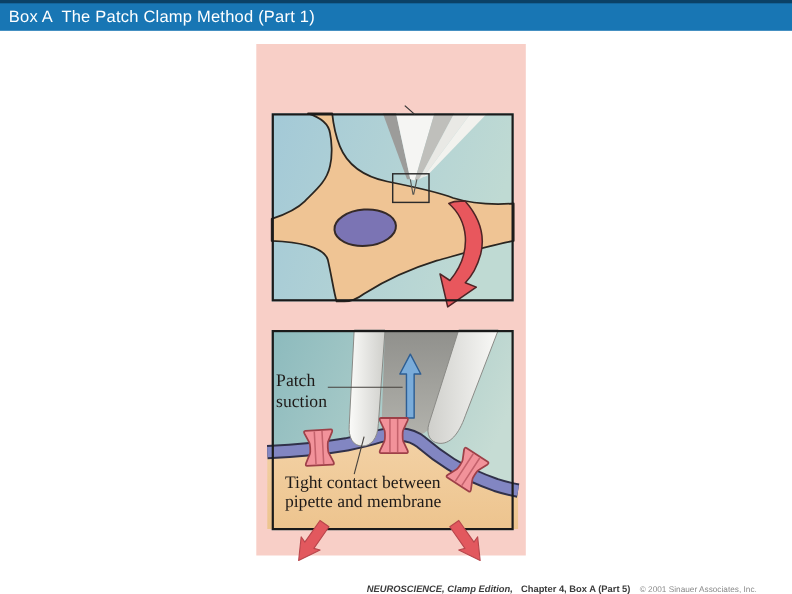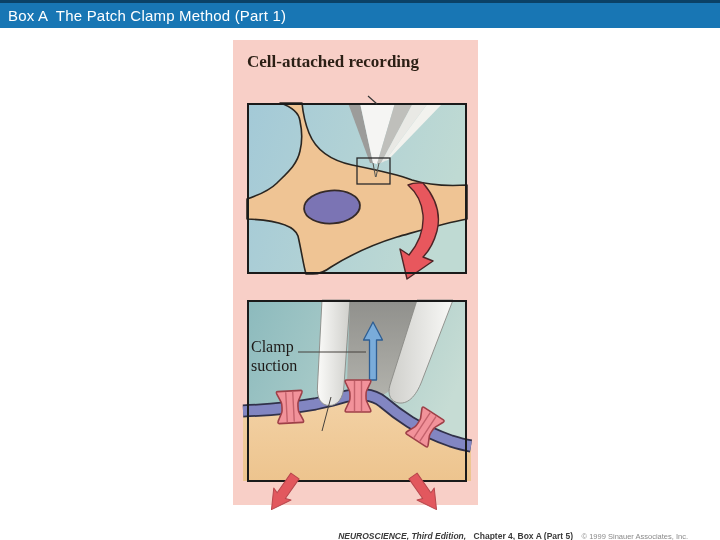--- a/index.html
+++ b/index.html
@@ -35,21 +35,20 @@
 <body>
 
 <div class="slide">
 
   <div class="titlebar">
     <div class="strip"></div>
     <div class="bar-text">Box A  The Patch Clamp Method (Part 1)</div>
   </div>
 
   <div class="figure-panel">
-    <div class="fig-heading">Cell-attached recording</div>
 
     <div class="panel-top">
       <svg width="220" height="171" viewBox="0 0 220 171">
         <defs>
           <linearGradient id="bgTop" x1="0" y1="0" x2="1" y2="0.25">
             <stop offset="0" stop-color="#A3C9D7"></stop>
               <stop offset="1" stop-color="#BFDAD3"></stop>
           </linearGradient>
         </defs>
         <rect x="0" y="0" width="220" height="171" fill="url(#bgTop)"></rect>
@@ -140,33 +139,34 @@
 
         <g transform="translate(111,96)">
           <path d="M -11.5 -16 Q -13.5 -16 -12.5 -13.5 L -8.5 -5 Q -8 -4 -8 0 Q -8 4 -8.5 5 L -12.5 13.5 Q -13.5 16 -11.5 16 L 11.5 16 Q 13.5 16 12.5 13.5 L 8.5 5 Q 8 4 8 0 Q 8 -4 8.5 -5 L 12.5 -13.5 Q 13.5 -16 11.5 -16 Z" fill="#F2929A" stroke="#9E4048" stroke-width="1.6"></path>
           <path d="M -3.5 -15 L -3.5 15 M 3.5 -15 L 3.5 15" stroke="#C4626C" stroke-width="1.4" fill="none"></path>
         </g>
 
         <line x1="51" y1="52" x2="119" y2="52" stroke="#44403C" stroke-width="1"></line>
         <line x1="75" y1="131" x2="84" y2="97" stroke="#44403C" stroke-width="1"></line>
         <rect x="1" y="1" width="218" height="180" fill="none" stroke="#1A1A1A" stroke-width="2"></rect>
       </svg>
-      <div class="lbl lbl-mild">Clamp suction</div>
+      <div class="lbl lbl-mild">Patch suction</div>
+      <div class="lbl lbl-tight">Tight contact between pipette and membrane</div>
     </div>
   </div>
 
   <svg class="overlay" width="720" height="540" viewBox="0 0 720 540">
     <line x1="368" y1="96" x2="377" y2="104" stroke="#333" stroke-width="1.1"></line>
     <g transform="translate(295,476) rotate(35)">
       <path d="M -5 0 L 5 0 L 5 24 L 10.5 22 L 0 41 L -10.5 22 L -5 24 Z" fill="#E2585E" stroke="#B8464C" stroke-width="1" stroke-linejoin="round"></path>
     </g>
     <g transform="translate(413,476) rotate(-35)">
       <path d="M -5 0 L 5 0 L 5 24 L 10.5 22 L 0 41 L -10.5 22 L -5 24 Z" fill="#E2585E" stroke="#B8464C" stroke-width="1" stroke-linejoin="round"></path>
     </g>
   </svg>
 
   <div class="caption">
-    <span class="book">NEUROSCIENCE, Third Edition,</span>
+    <span class="book">NEUROSCIENCE, Clamp Edition,</span>
     <span class="chap">Chapter 4, Box A (Part 5)</span>
-    <span class="copy">© 1999 Sinauer Associates, Inc.</span>
+    <span class="copy">© 2001 Sinauer Associates, Inc.</span>
   </div>
 
 </div>
 
 </body></html>

